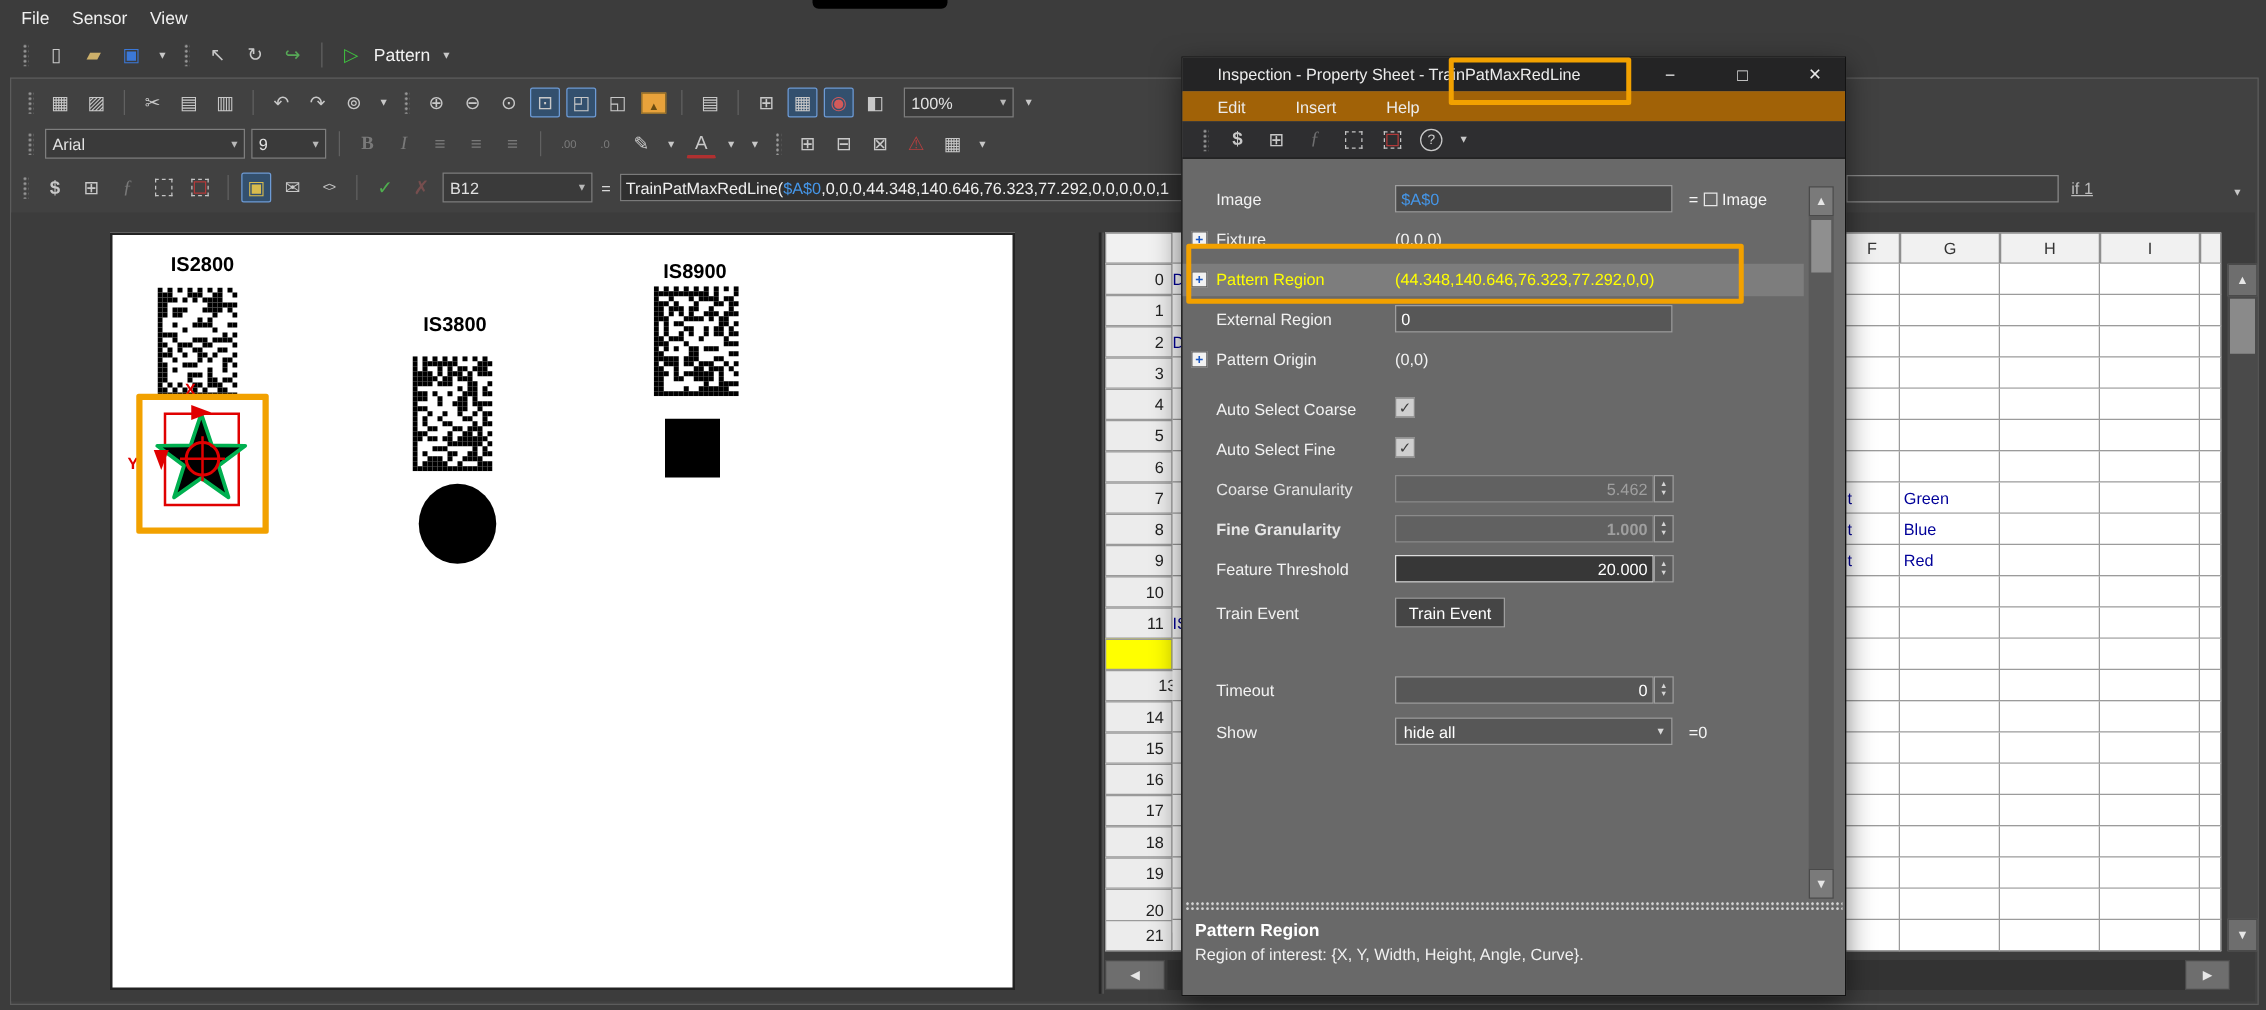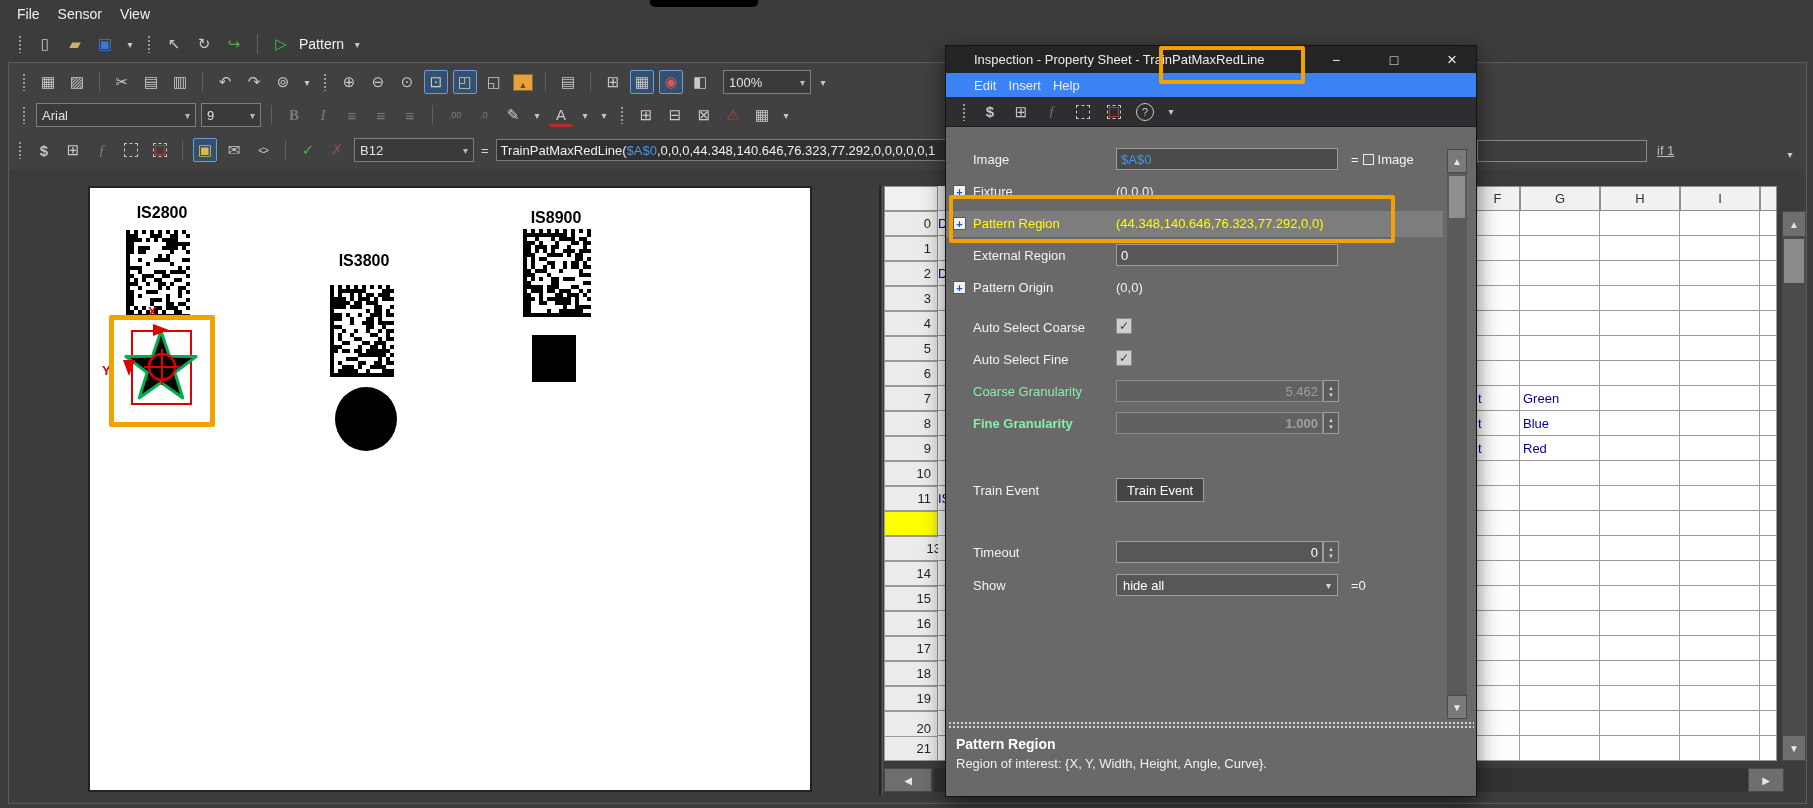--- a/index.html
+++ b/index.html
@@ -45,29 +45,29 @@
           display:flex;align-items:center;justify-content:center;box-sizing:border-box;}
   .scrtrack{position:absolute;background:#4a4a4a;}
   .scrthumb{position:absolute;background:#8a8a8a;}
   
   #dialog{left:945px;top:45px;width:530px;height:750px;background:#696969;border:1px solid #131313;
           box-shadow:0 8px 22px rgba(0,0,0,.55);z-index:20;}
   #dlg-title{left:0;top:0;width:100%;height:27px;background:#242425;}
   #dlg-title .txt{position:absolute;left:28px;top:6px;font-size:13px;color:#ececec;white-space:nowrap;}
   .wbtn{position:absolute;top:2px;width:36px;height:23px;color:#e8e8e8;font-size:14px;
         display:flex;align-items:center;justify-content:center;}
-  #dlg-menu{left:0;top:27px;width:100%;height:24px;background:#3b82f6;display:flex;align-items:center;gap:12px;padding-left:28px;box-sizing:border-box;}
+  #dlg-menu{left:0;top:27px;width:100%;height:24px;background:#a16207;display:flex;align-items:center;gap:40px;padding-left:28px;box-sizing:border-box;}
   #dlg-menu span{font-size:13px;color:#ececec;}
   #dlg-tools{left:0;top:51px;width:100%;height:30px;background:#2e2e30;border-bottom:1px solid #1d1d1d;
              display:flex;align-items:center;gap:7px;padding-left:12px;box-sizing:border-box;}
   #dlg-rows{left:0;top:81px;width:100%;height:594px;overflow:hidden;}
   .prow{position:absolute;left:0;right:33px;height:26px;}
   .prow.selrow{background:#7d7d7d;}
   .plab{position:absolute;left:27px;top:5px;font-size:13px;color:#f2f2f2;white-space:nowrap;}
-  .plab.dim2{color:#86efac;}
+  .plab.dim2{color:#e5e5e5;}
   .ysel{color:#ffff00 !important;}
   .pexp{position:absolute;left:7px;top:6px;width:13px;height:13px;background:#f2f2f2;border:1px solid #5a5a5a;
         color:#1a57c4;font-weight:bold;font-size:11px;line-height:12px;text-align:center;box-sizing:border-box;}
   .pval{position:absolute;left:170px;top:5px;font-size:13px;color:#f2f2f2;white-space:nowrap;}
   .pin{position:absolute;left:170px;top:1px;width:222px;height:22px;background:#575757;border:1px solid #9e9e9e;
        box-sizing:border-box;font-size:13px;color:#fff;display:flex;align-items:center;padding:0 4px;}
   .pin.num{width:207px;justify-content:flex-end;}
   .pin.dpin{background:#616161;border-color:#8b8b8b;color:#9f9f9f;}
   .pin.apin{background:#373737;border-color:#dcdcdc;}
   .pin.imgin{background:#4a4a4a;}
@@ -1092,20 +1092,28 @@
           </div>
         </div>
         <div class="prow" style="top: 284px; font-weight: bold;">
           <span class="plab dim2">Fine Granularity</span>
           <div class="pin num dpin">1.000</div>
           <div class="spn dim">
             <i>▲</i>
             <i>▼</i>
           </div>
         </div>
+        <div class="prow" style="top: 316px;">
+          <span class="plab">Feature Threshold</span>
+          <div class="pin num apin">20.000</div>
+          <div class="spn">
+            <i>▲</i>
+            <i>▼</i>
+          </div>
+        </div>
         <div class="prow" style="top: 351px;">
           <span class="plab">Train Event</span>
           <div class="pbtn">Train Event</div>
         </div>
         <div class="prow" style="top: 413px;">
           <span class="plab">Timeout</span>
           <div class="pin num">0</div>
           <div class="spn">
             <i>▲</i>
             <i>▼</i>

